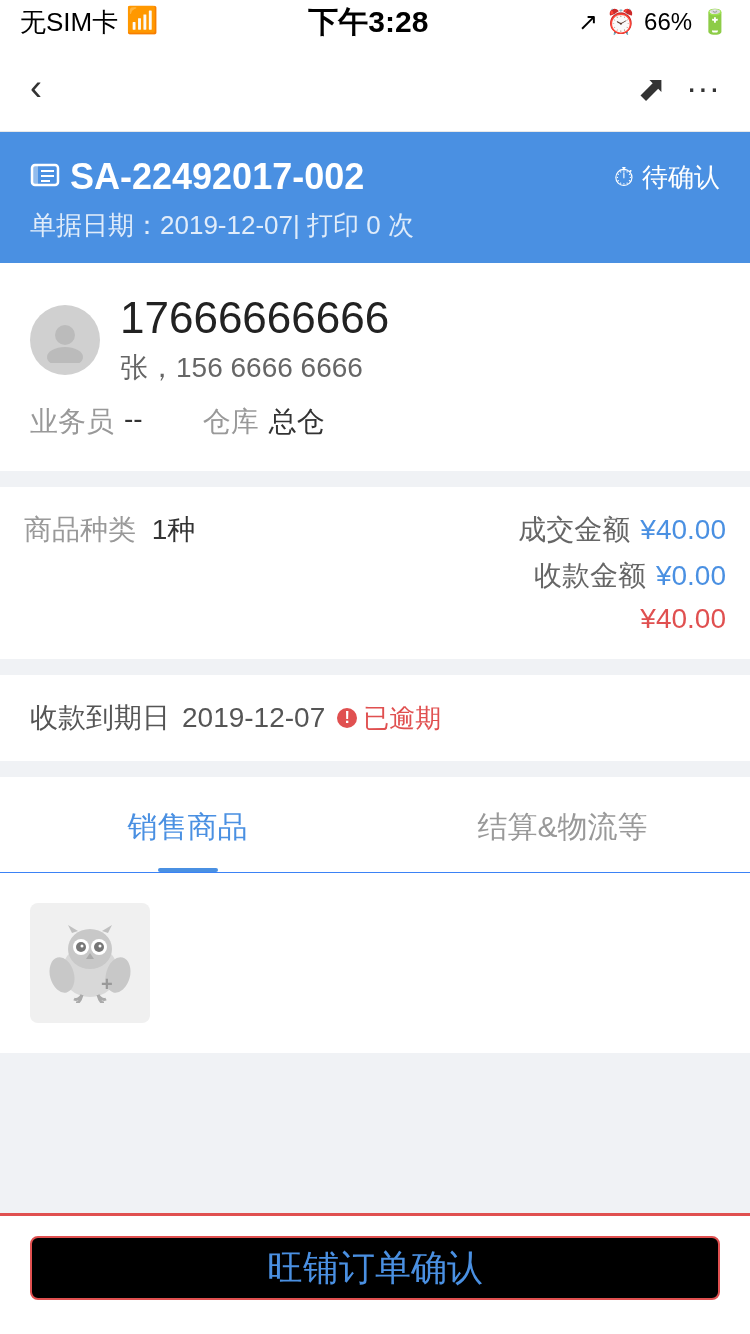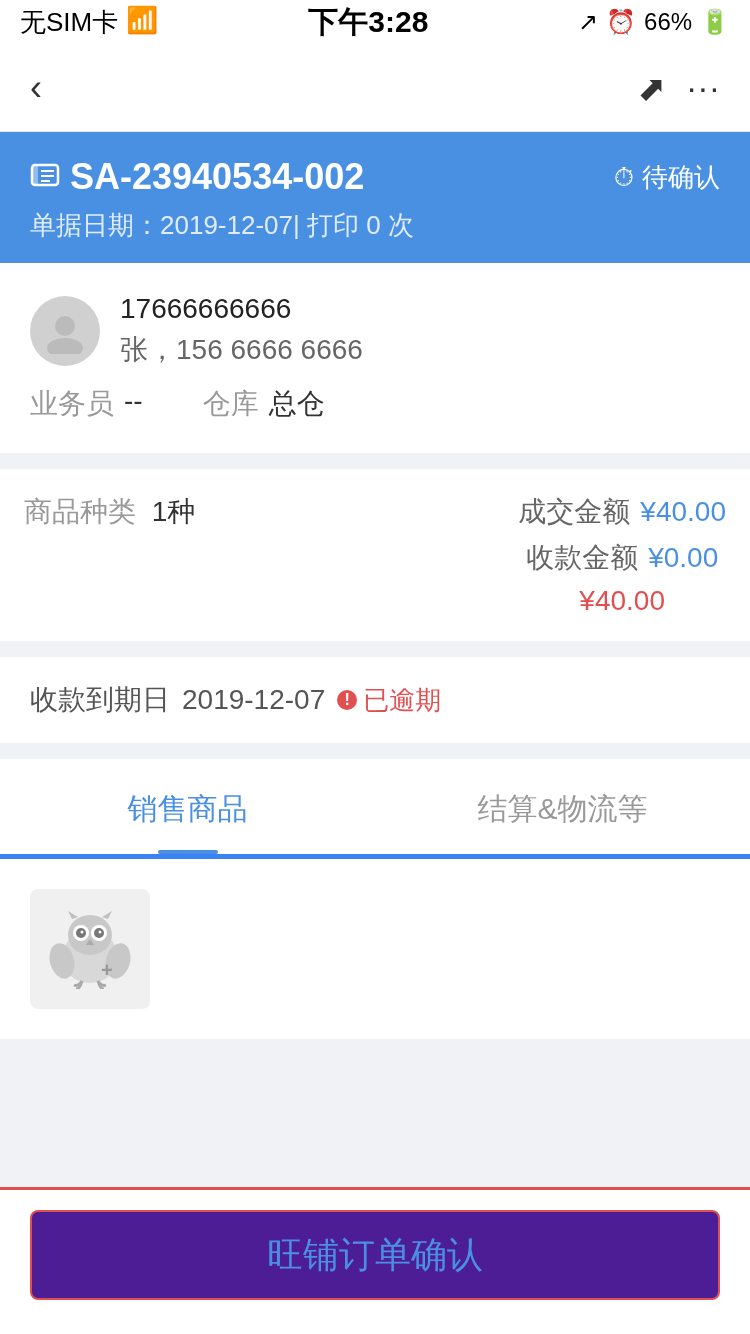--- a/index.html
+++ b/index.html
@@ -130,21 +130,21 @@
       border-radius: 50%;
       background: #d0d0d0;
       display: flex;
       align-items: center;
       justify-content: center;
       font-size: 36px;
       color: #888;
       flex-shrink: 0;
     }
     .customer-name {
-      font-size: 28px;
+      font-size: 44px;
       font-weight: 500;
       color: #222;
     }
     .customer-sub {
       font-size: 28px;
       color: #666;
       margin-top: 6px;
     }
     .customer-meta {
       display: flex;
@@ -171,21 +171,21 @@
     }
     .amounts-left {
       font-size: 28px;
       color: #666;
     }
     .amounts-left .kind-label { color: #999; margin-right: 8px; }
     .amounts-left .kind-value { color: #333; }
     .amounts-right {
       display: flex;
       flex-direction: column;
-      align-items: center;
+      align-items: flex-end;
       gap: 8px;
     }
     .amount-row {
       display: flex;
       align-items: center;
       gap: 10px;
       font-size: 28px;
     }
     .amount-label { color: #666; }
     .amount-value-blue { color: #4a90e2; font-weight: 500; }
@@ -222,21 +222,21 @@
       font-weight: bold;
     }
 
     
     .tabs-section {
       background: #fff;
       margin-bottom: 0;
     }
     .tabs-bar {
       display: flex;
-      border-bottom: 5px solid #3b82f6;
+      border-bottom: 1px solid #3b82f6;
     }
     .tab-item {
       flex: 1;
       text-align: center;
       padding: 30px 0 24px;
       font-size: 30px;
       position: relative;
       cursor: pointer;
     }
     .tab-item.active {
@@ -301,22 +301,22 @@
       position: fixed;
       bottom: 0;
       left: 0;
       width: 750px;
       background: #fff;
       padding: 20px 30px 34px;
       border-top: 3px solid #e05050;
     }
     .confirm-btn {
       width: 100%;
-      height: 90px;
-      background: #4c1d95;
+      height: 64px;
+      background: #000000;
       border: 2px solid #e05050;
       border-radius: 8px;
       font-size: 36px;
       color: #4a90e2;
       cursor: pointer;
       display: flex;
       align-items: center;
       justify-content: center;
     }
   </style>
@@ -350,21 +350,21 @@
     <div class="order-id">
       <span>
         <svg width="30" height="28" viewBox="0 0 30 28" fill="none">
           <rect x="2" y="4" width="26" height="20" rx="3" stroke="white" stroke-width="2.5" fill="none"></rect>
           <rect x="2" y="4" width="6" height="20" rx="1" fill="white" opacity="0.4"></rect>
           <line x1="11" y1="10" x2="24" y2="10" stroke="white" stroke-width="2"></line>
           <line x1="11" y1="15" x2="24" y2="15" stroke="white" stroke-width="2"></line>
           <line x1="11" y1="20" x2="20" y2="20" stroke="white" stroke-width="2"></line>
         </svg>
       </span>
-      <span>SA-23940534-002</span>
+      <span>SA-22492017-002</span>
     </div>
     <div class="order-status">
       <span>⏱</span>
       <span>待确认</span>
     </div>
   </div>
   <div class="order-date">
     <span>单据日期：</span><span>2019-12-07</span><span>| 打印 0 次</span>
   </div>
 </div>

